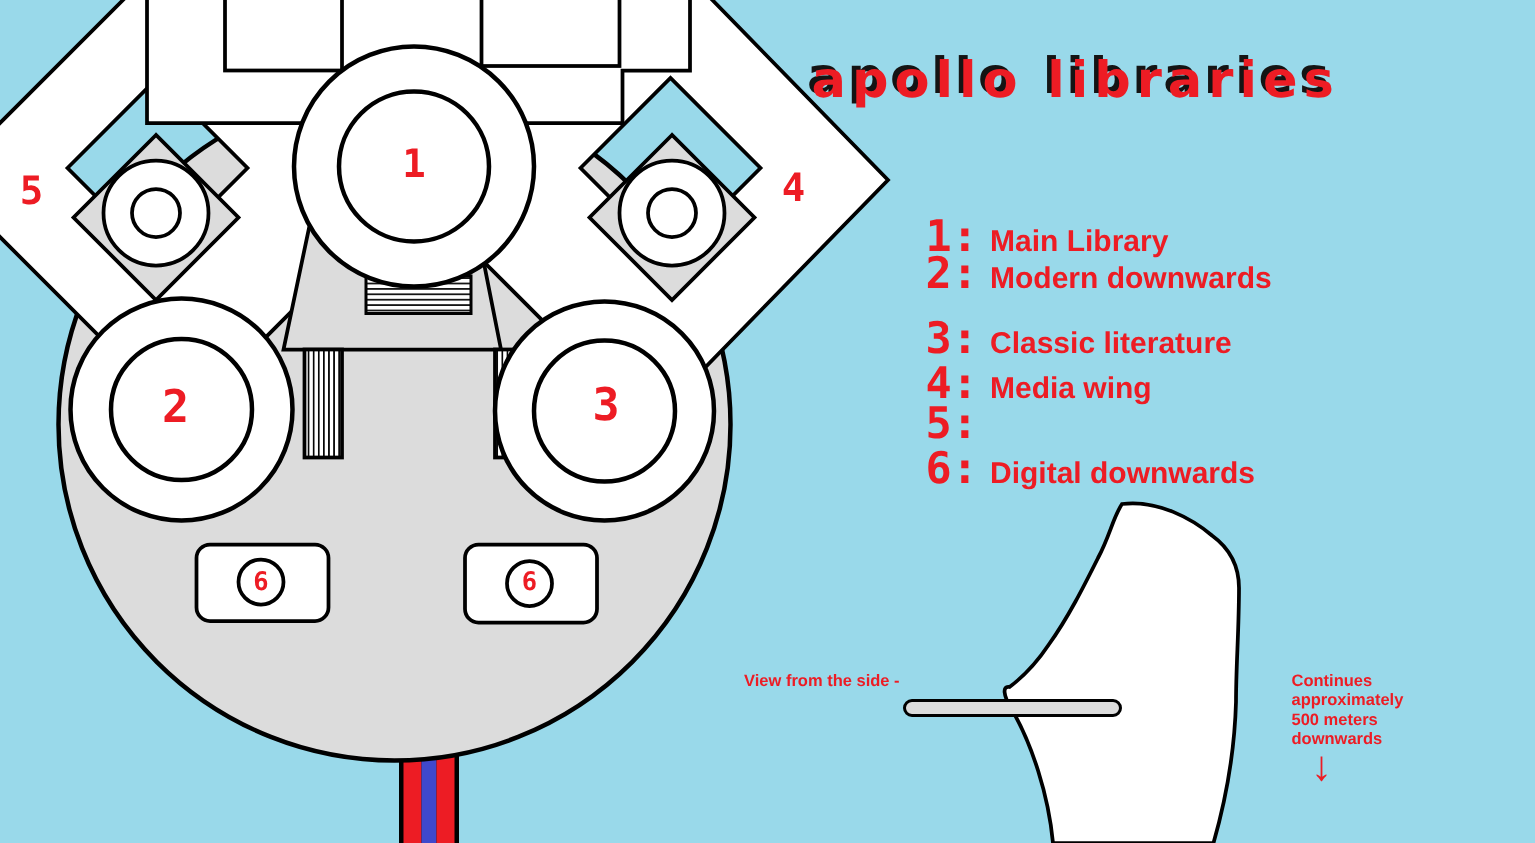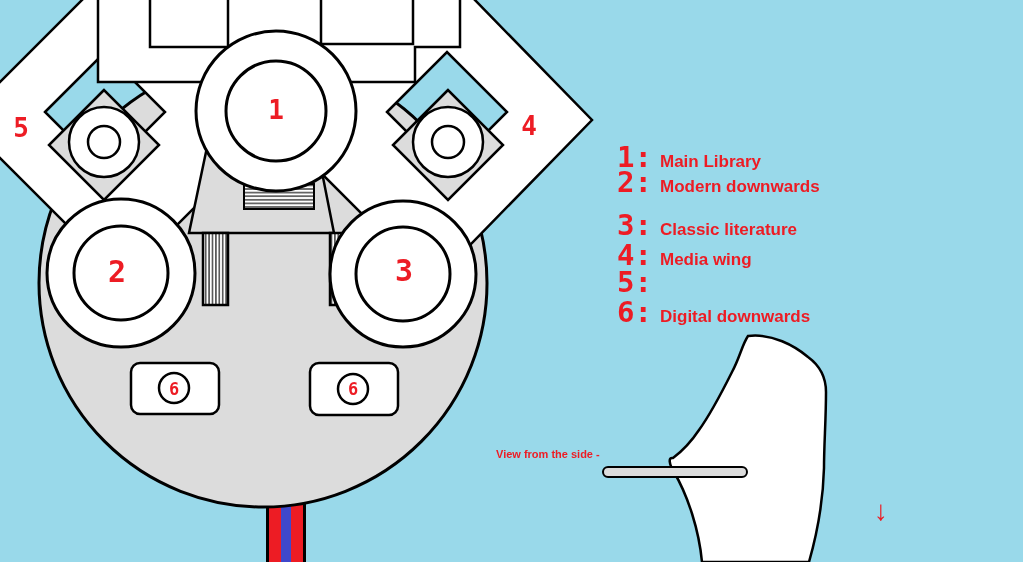--- a/index.html
+++ b/index.html
@@ -16,21 +16,21 @@
     transform:scaleY(0.98);
   }
   .legend{position:absolute;left:606px;top:143px;width:260px;}
   .legend-row{position:absolute;left:0;display:flex;align-items:baseline;}
   .legend-num{
     display:inline-block;width:46px;text-align:right;
     font-family:"DejaVu Sans Mono",monospace;font-weight:bold;
     font-size:29px;color:#ed1c24;line-height:1;
   }
   .legend-label{
-    margin-left:8px;font-size:17px;font-weight:bold;color:#ed1c24;
+    margin-left:8px;font-size:20px;font-weight:bold;color:#ed1c24;
     white-space:nowrap;
   }
   .map-label{
     position:absolute;transform:translate(-50%,-50%);
     font-family:"DejaVu Sans Mono",monospace;font-weight:bold;
     color:#ed1c24;line-height:1;
   }
   .side-caption{
     position:absolute;left:496px;top:448px;font-size:11px;
     font-weight:bold;color:#ed1c24;white-space:nowrap;
@@ -121,20 +121,21 @@
              C 823,504 817,534 809,562
              L 702,562
              C 699,530 688,496 674,472
              C 669,464 668,457 673,458
              C 681,452 691,442 699,430
              C 712,412 723,390 732,372
              C 740,357 742,345 748,336 Z" fill="#ffffff" stroke="#000" stroke-width="2.5"></path>
     <rect x="603" y="467" width="144" height="10" rx="5" fill="#dcdcdc" stroke="#000" stroke-width="2"></rect>
   </svg>
 
+  <div class="page-title">apollo libraries</div>
 
   <div class="legend">
     <div class="legend-row" style="top:0px">
       <span class="legend-num">1:</span>
       <span class="legend-label">Main Library</span>
     </div>
     <div class="legend-row" style="top:25px">
       <span class="legend-num">2:</span>
       <span class="legend-label">Modern downwards</span>
     </div>
@@ -157,15 +158,19 @@
 
   <div class="map-label" style="left:276px;top:110px;font-size:26px">1</div>
   <div class="map-label" style="left:117px;top:272px;font-size:30px">2</div>
   <div class="map-label" style="left:404px;top:271px;font-size:30px">3</div>
   <div class="map-label" style="left:529px;top:126px;font-size:26px">4</div>
   <div class="map-label" style="left:21px;top:128px;font-size:26px">5</div>
   <div class="map-label" style="left:174px;top:389px;font-size:17px">6</div>
   <div class="map-label" style="left:353px;top:389px;font-size:17px">6</div>
 
   <div class="side-caption">View from the side -</div>
+  <div class="side-note">Continues
+approximately
+500 meters
+downwards</div>
   <div class="down-arrow">↓</div>
 
 </div>
 
 </body></html>

